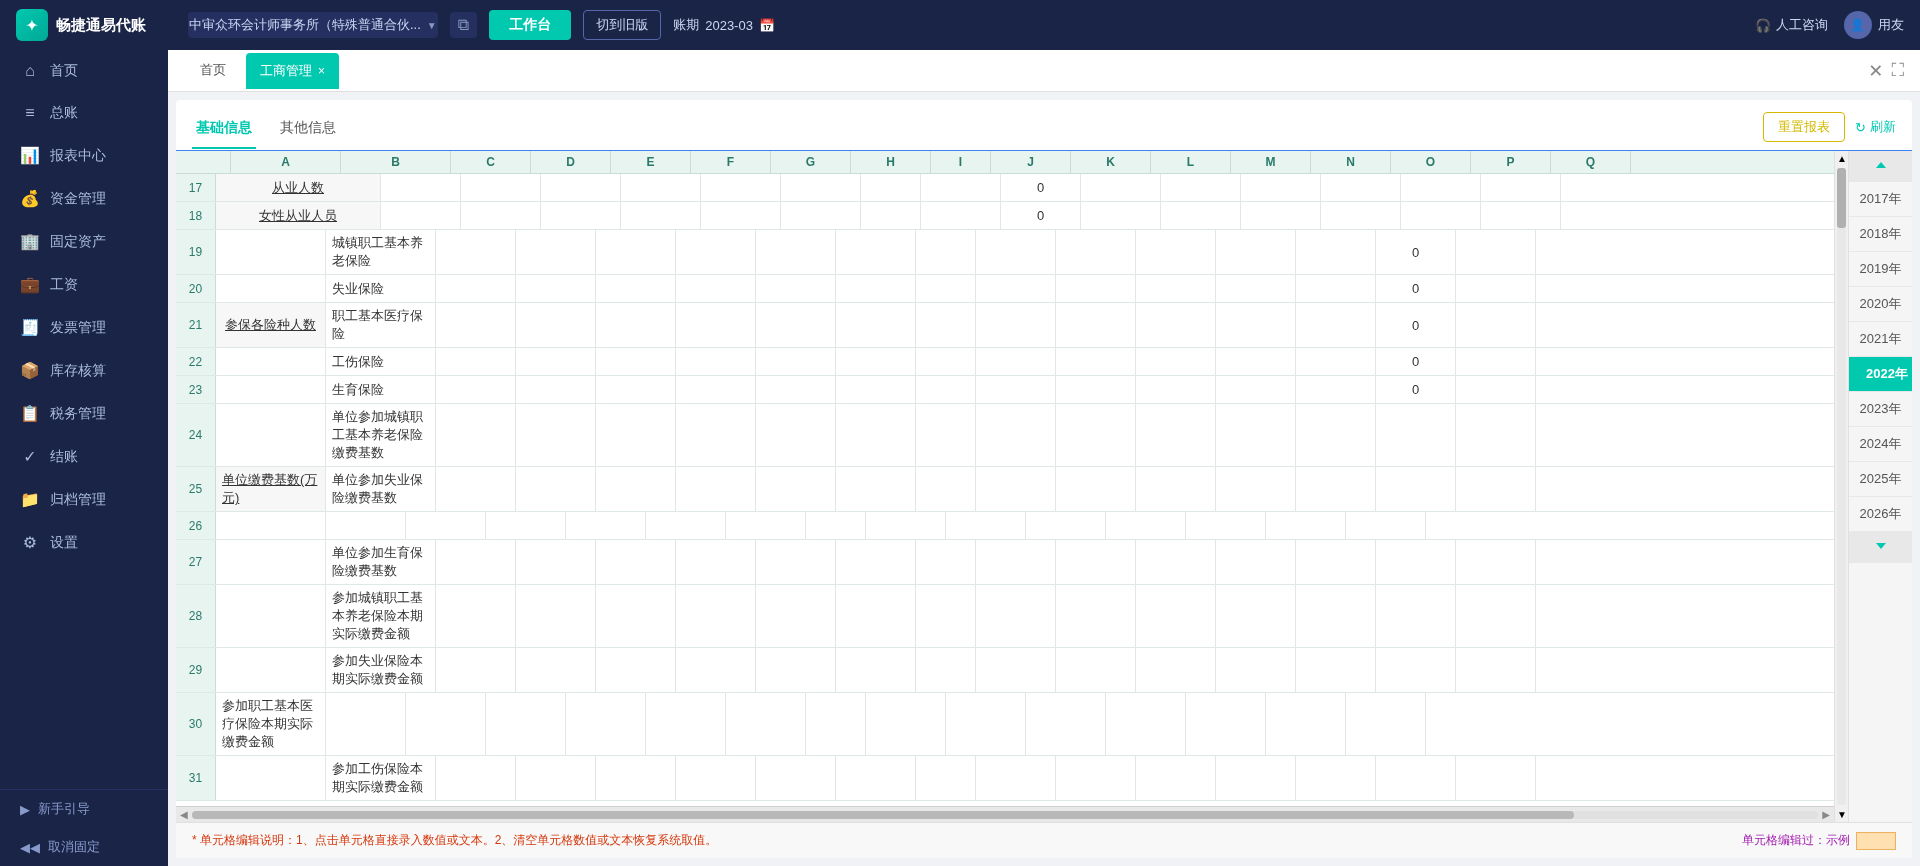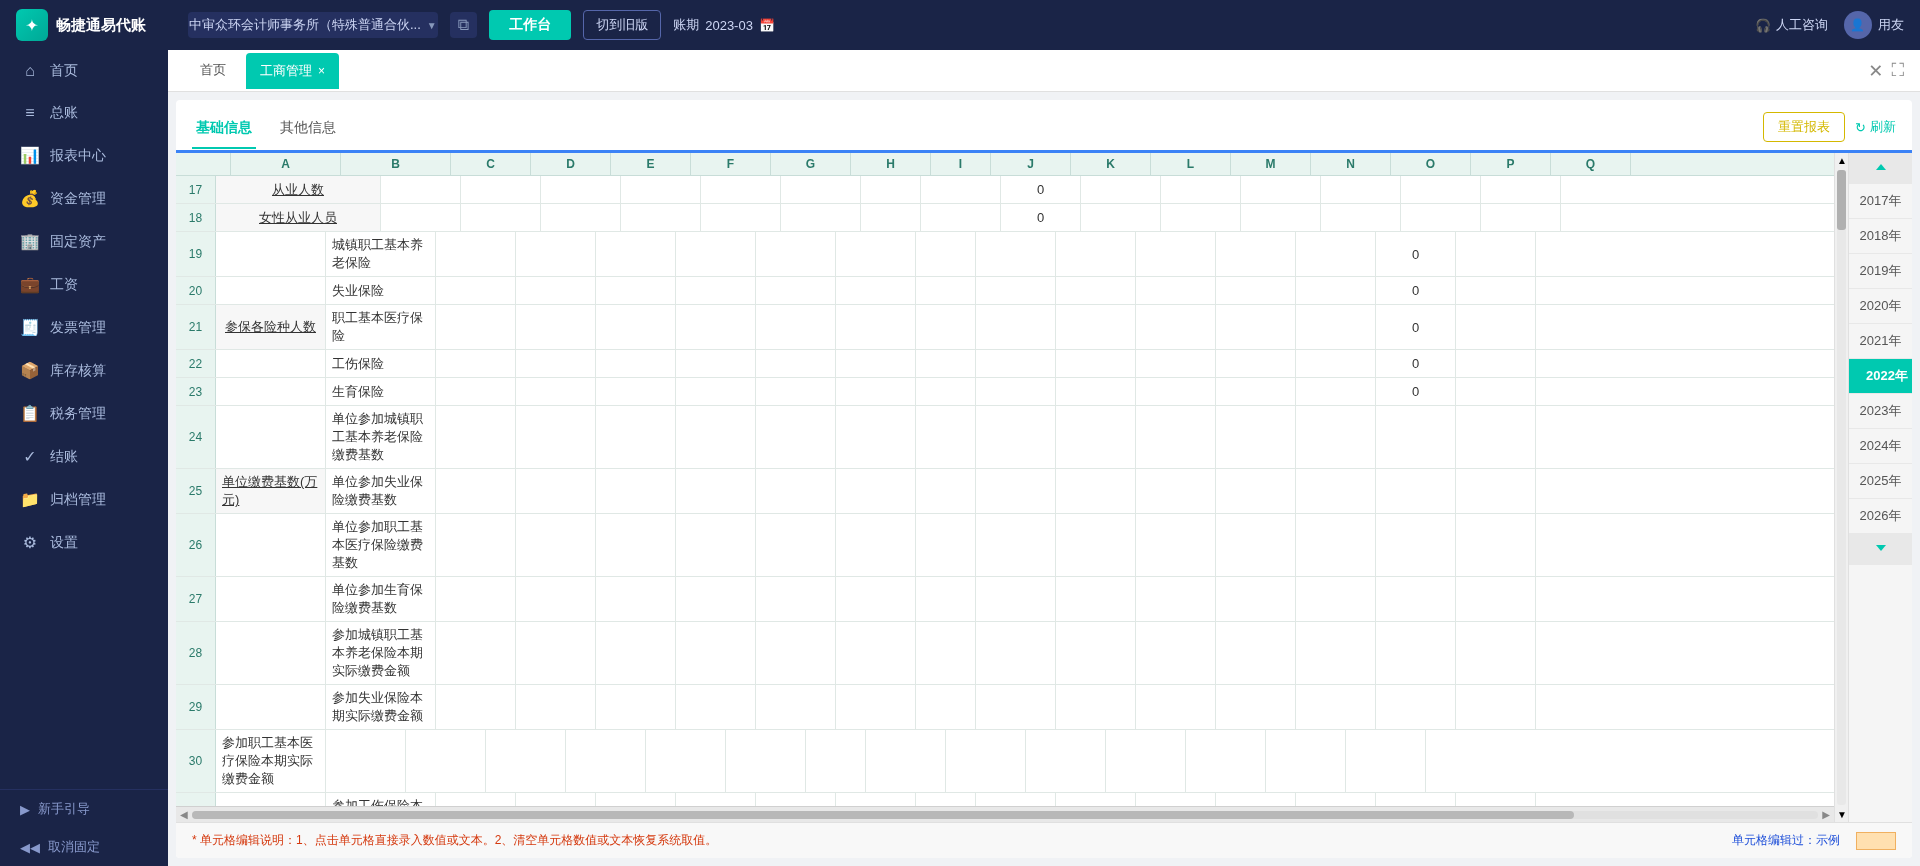--- a/index.html
+++ b/index.html
@@ -44,21 +44,21 @@
     .tab-home { padding: 8px 16px; color: #555; font-size: 13px; cursor: pointer; border-bottom: 2px solid transparent; }
     .tab-active { background: #00c9b0; color: white; border-radius: 4px 4px 0 0; padding: 6px 14px; font-size: 13px; cursor: pointer; display: flex; align-items: center; gap: 6px; height: 36px; }
     .tab-close { cursor: pointer; font-size: 12px; }
     .tab-bar-right { margin-left: auto; display: flex; gap: 8px; }
     .win-btn { background: none; border: none; font-size: 18px; cursor: pointer; color: #888; }
 
     
     .page-content { flex: 1; display: flex; flex-direction: column; padding: 0; overflow: hidden; background: white; margin: 8px; border-radius: 4px; }
 
     
-    .sub-tabs { display: flex; align-items: center; padding: 12px 16px 0; border-bottom: 3px solid #3b82f6; gap: 20px; justify-content: space-between; }
+    .sub-tabs { display: flex; align-items: center; padding: 12px 16px 0; border-bottom: 1px solid #3b82f6; gap: 20px; justify-content: space-between; }
     .sub-tabs-left { display: flex; gap: 20px; }
     .sub-tab { padding: 6px 4px 10px; font-size: 14px; cursor: pointer; color: #555; border-bottom: 2px solid transparent; }
     .sub-tab.active { color: #00c9b0; border-bottom: 2px solid #00c9b0; font-weight: bold; }
     .sub-tabs-right { display: flex; gap: 10px; align-items: center; padding-bottom: 8px; }
     .reset-btn { border: 1px solid #d4b800; color: #d4b800; background: white; border-radius: 4px; padding: 5px 14px; font-size: 13px; cursor: pointer; }
     .refresh-btn { background: none; border: none; color: #00c9b0; font-size: 13px; cursor: pointer; display: flex; align-items: center; gap: 4px; }
 
     
     .spreadsheet-wrapper { flex: 1; display: flex; overflow: hidden; }
     .spreadsheet-main { flex: 1; overflow: hidden; display: flex; flex-direction: column; }
@@ -90,21 +90,21 @@
     
     .year-panel { width: 64px; background: #f5f5f5; border-left: 1px solid #e0e0e0; display: flex; flex-direction: column; align-items: center; overflow: hidden; }
     .year-nav-btn { width: 100%; text-align: center; padding: 6px 0; cursor: pointer; background: #e8e8e8; }
     .year-nav-btn svg { width: 16px; height: 16px; }
     .year-item { width: 100%; text-align: center; padding: 8px 4px; cursor: pointer; font-size: 13px; color: #555; border-bottom: 1px solid #e8e8e8; }
     .year-item.active { background: #00c9b0; color: white; font-weight: bold; text-align: right; }
 
     
     .status-bar { height: 36px; background: #f8f8f8; border-top: 1px solid #e0e0e0; display: flex; align-items: center; padding: 0 16px; gap: 8px; font-size: 12px; color: #d4380d; }
     .status-bar .hint { color: #d4380d; }
-    .status-bar-right { margin-left: auto; display: flex; align-items: center; gap: 16px; color: #1d4ed8; }
+    .status-bar-right { margin-left: auto; display: flex; align-items: center; gap: 6px; color: #a21caf; }
     .example-box { background: #ffe0b0; width: 40px; height: 18px; border: 1px solid #f0b060; }
 
     
     .v-scroll { width: 14px; background: #f0f0f0; border-left: 1px solid #e0e0e0; display: flex; flex-direction: column; }
     .v-scroll-up { text-align: center; cursor: pointer; padding: 2px; font-size: 10px; }
     .v-scroll-down { text-align: center; cursor: pointer; padding: 2px; font-size: 10px; }
     .v-scroll-track { flex: 1; background: #e8e8e8; margin: 2px; border-radius: 3px; }
     .v-scroll-thumb { background: #b0b0b0; border-radius: 3px; height: 60px; width: 100%; }
   </style>
 </head>
@@ -440,21 +440,20 @@
               <div class="grid-cell col-E"></div>
               <div class="grid-cell col-E"></div>
               <div class="grid-cell col-E"></div>
               <div class="grid-cell col-E"></div>
               <div class="grid-cell col-E"></div>
             </div>
 
             <div class="grid-row">
               <div class="row-num">26</div>
               <div class="grid-cell col-B center"></div>
-              <div class="grid-cell col-C">单位参加职工基本医疗保险缴费基数</div>
               <div class="grid-cell col-D"></div>
               <div class="grid-cell col-E"></div>
               <div class="grid-cell col-E"></div>
               <div class="grid-cell col-E"></div>
               <div class="grid-cell col-E"></div>
               <div class="grid-cell col-E"></div>
               <div class="grid-cell col-I"></div>
               <div class="grid-cell col-E"></div>
               <div class="grid-cell col-E"></div>
               <div class="grid-cell col-E"></div>

